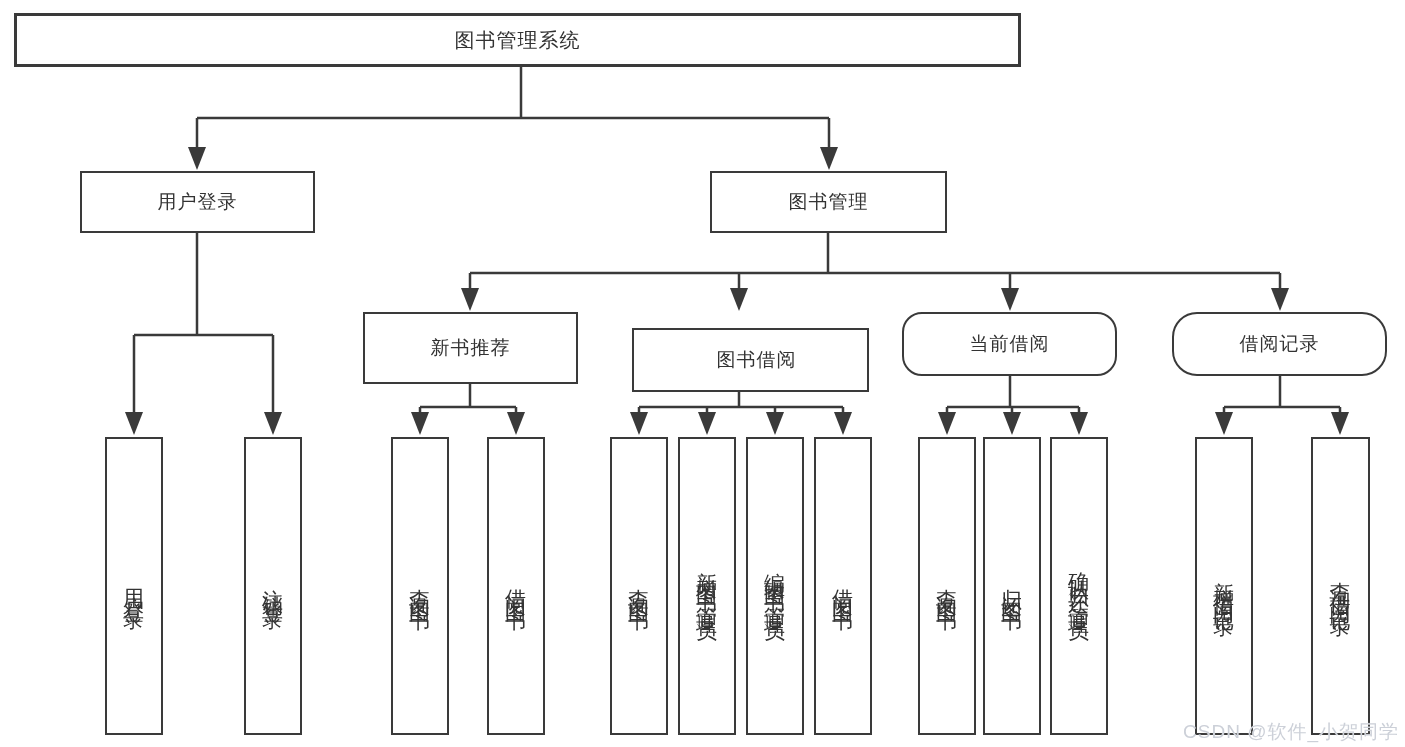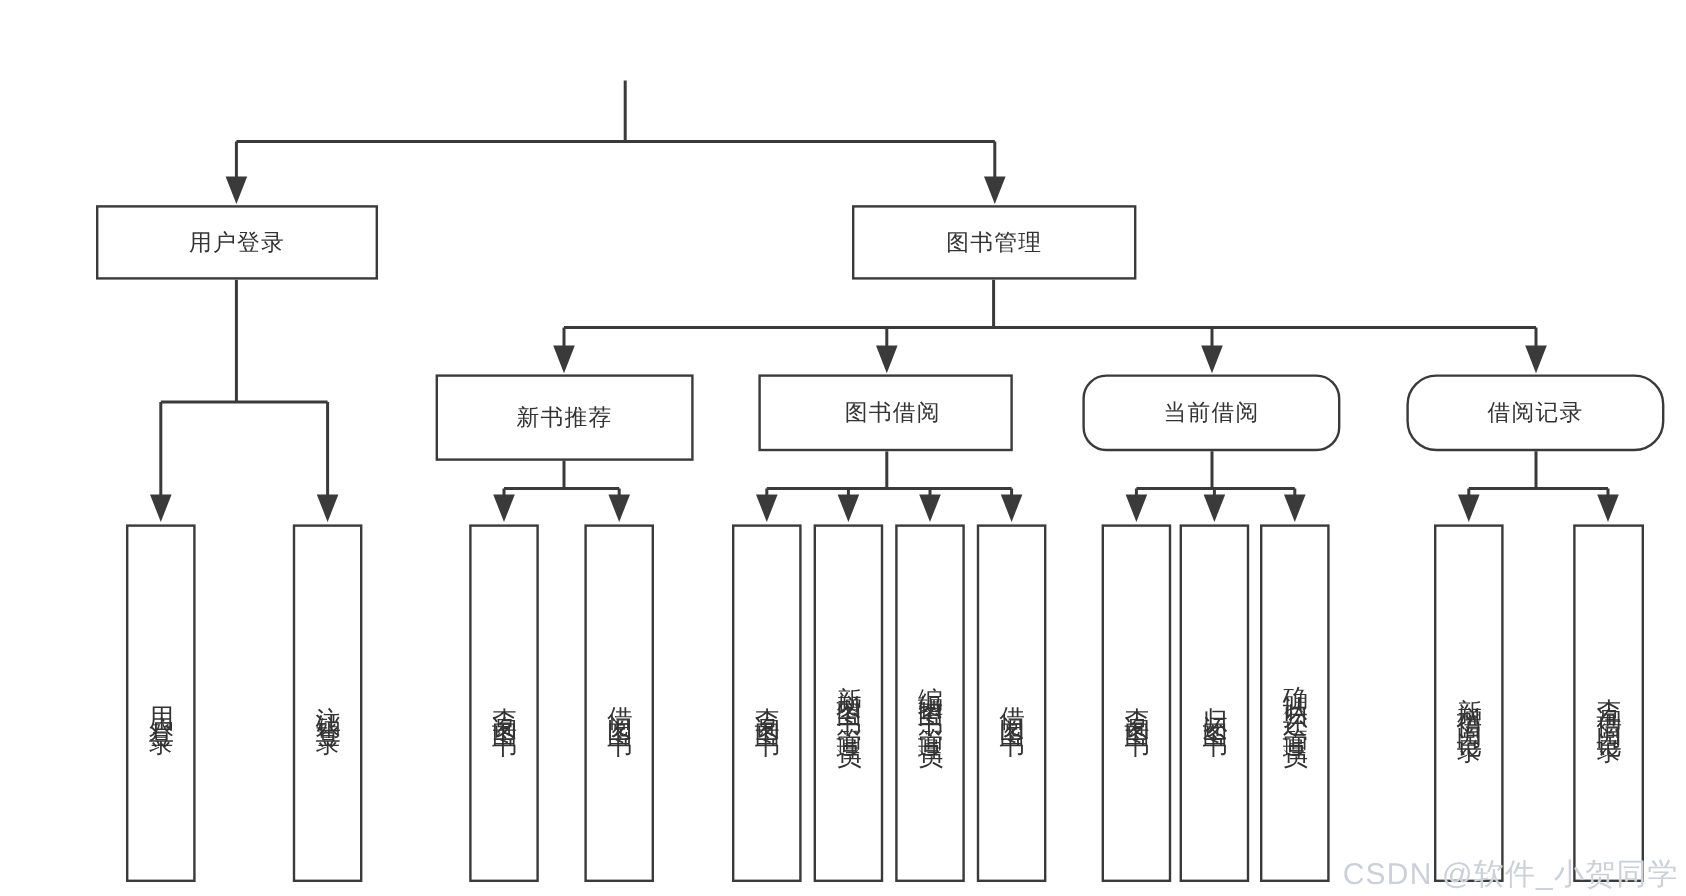--- a/index.html
+++ b/index.html
@@ -52,21 +52,21 @@
     font-size: 21px;
     letter-spacing: 7px;
     line-height: 1;
     color: #333333;
   }
   .watermark {
     position: absolute;
     right: 6px;
     bottom: 2px;
     z-index: 3;
-    font-size: 25px;
+    font-size: 19px;
     color: #ccd0d8;
     text-shadow: 0 0 1px rgba(255,255,255,0.9);
     letter-spacing: 1px;
   }
 </style>
 </head>
 <body>
 
 <div class="canvas">
 
@@ -106,26 +106,27 @@
       <polygon points="1003,412 1021,412 1012,435"></polygon>
       <polygon points="1070,412 1088,412 1079,435"></polygon>
     </g>
     <g>
       <path d="M1280 376 L1280 407 M1224 407 L1340 407 M1224 407 L1224 413 M1340 407 L1340 413"></path>
       <polygon points="1215,412 1233,412 1224,435"></polygon>
       <polygon points="1331,412 1349,412 1340,435"></polygon>
     </g>
   </svg>
 
+  <div class="box hbox root-box" style="left:14px; top:13px; width:1007px; height:54px;">图书管理系统</div>
 
   <div class="box hbox" style="left:80px; top:171px; width:235px; height:62px;">用户登录</div>
   <div class="box hbox" style="left:710px; top:171px; width:237px; height:62px;">图书管理</div>
 
   <div class="box hbox" style="left:363px; top:312px; width:215px; height:72px;">新书推荐</div>
-  <div class="box hbox" style="left:632px; top:312px; width:212px; height:64px;padding-left:12px;">图书借阅</div>
+  <div class="box hbox" style="left:632px; top:328px; width:237px; height:64px;padding-left:12px;">图书借阅</div>
   <div class="box hbox" style="left:902px; top:312px; width:215px; height:64px;border-radius:20px;">当前借阅</div>
   <div class="box hbox" style="left:1172px; top:312px; width:215px; height:64px;border-radius:25px;">借阅记录</div>
 
   <div class="box leaf" style="left:105px;">
     <span class="vtext">用户登录</span>
   </div>
   <div class="box leaf" style="left:244px;">
     <span class="vtext">注销登录</span>
   </div>
 

